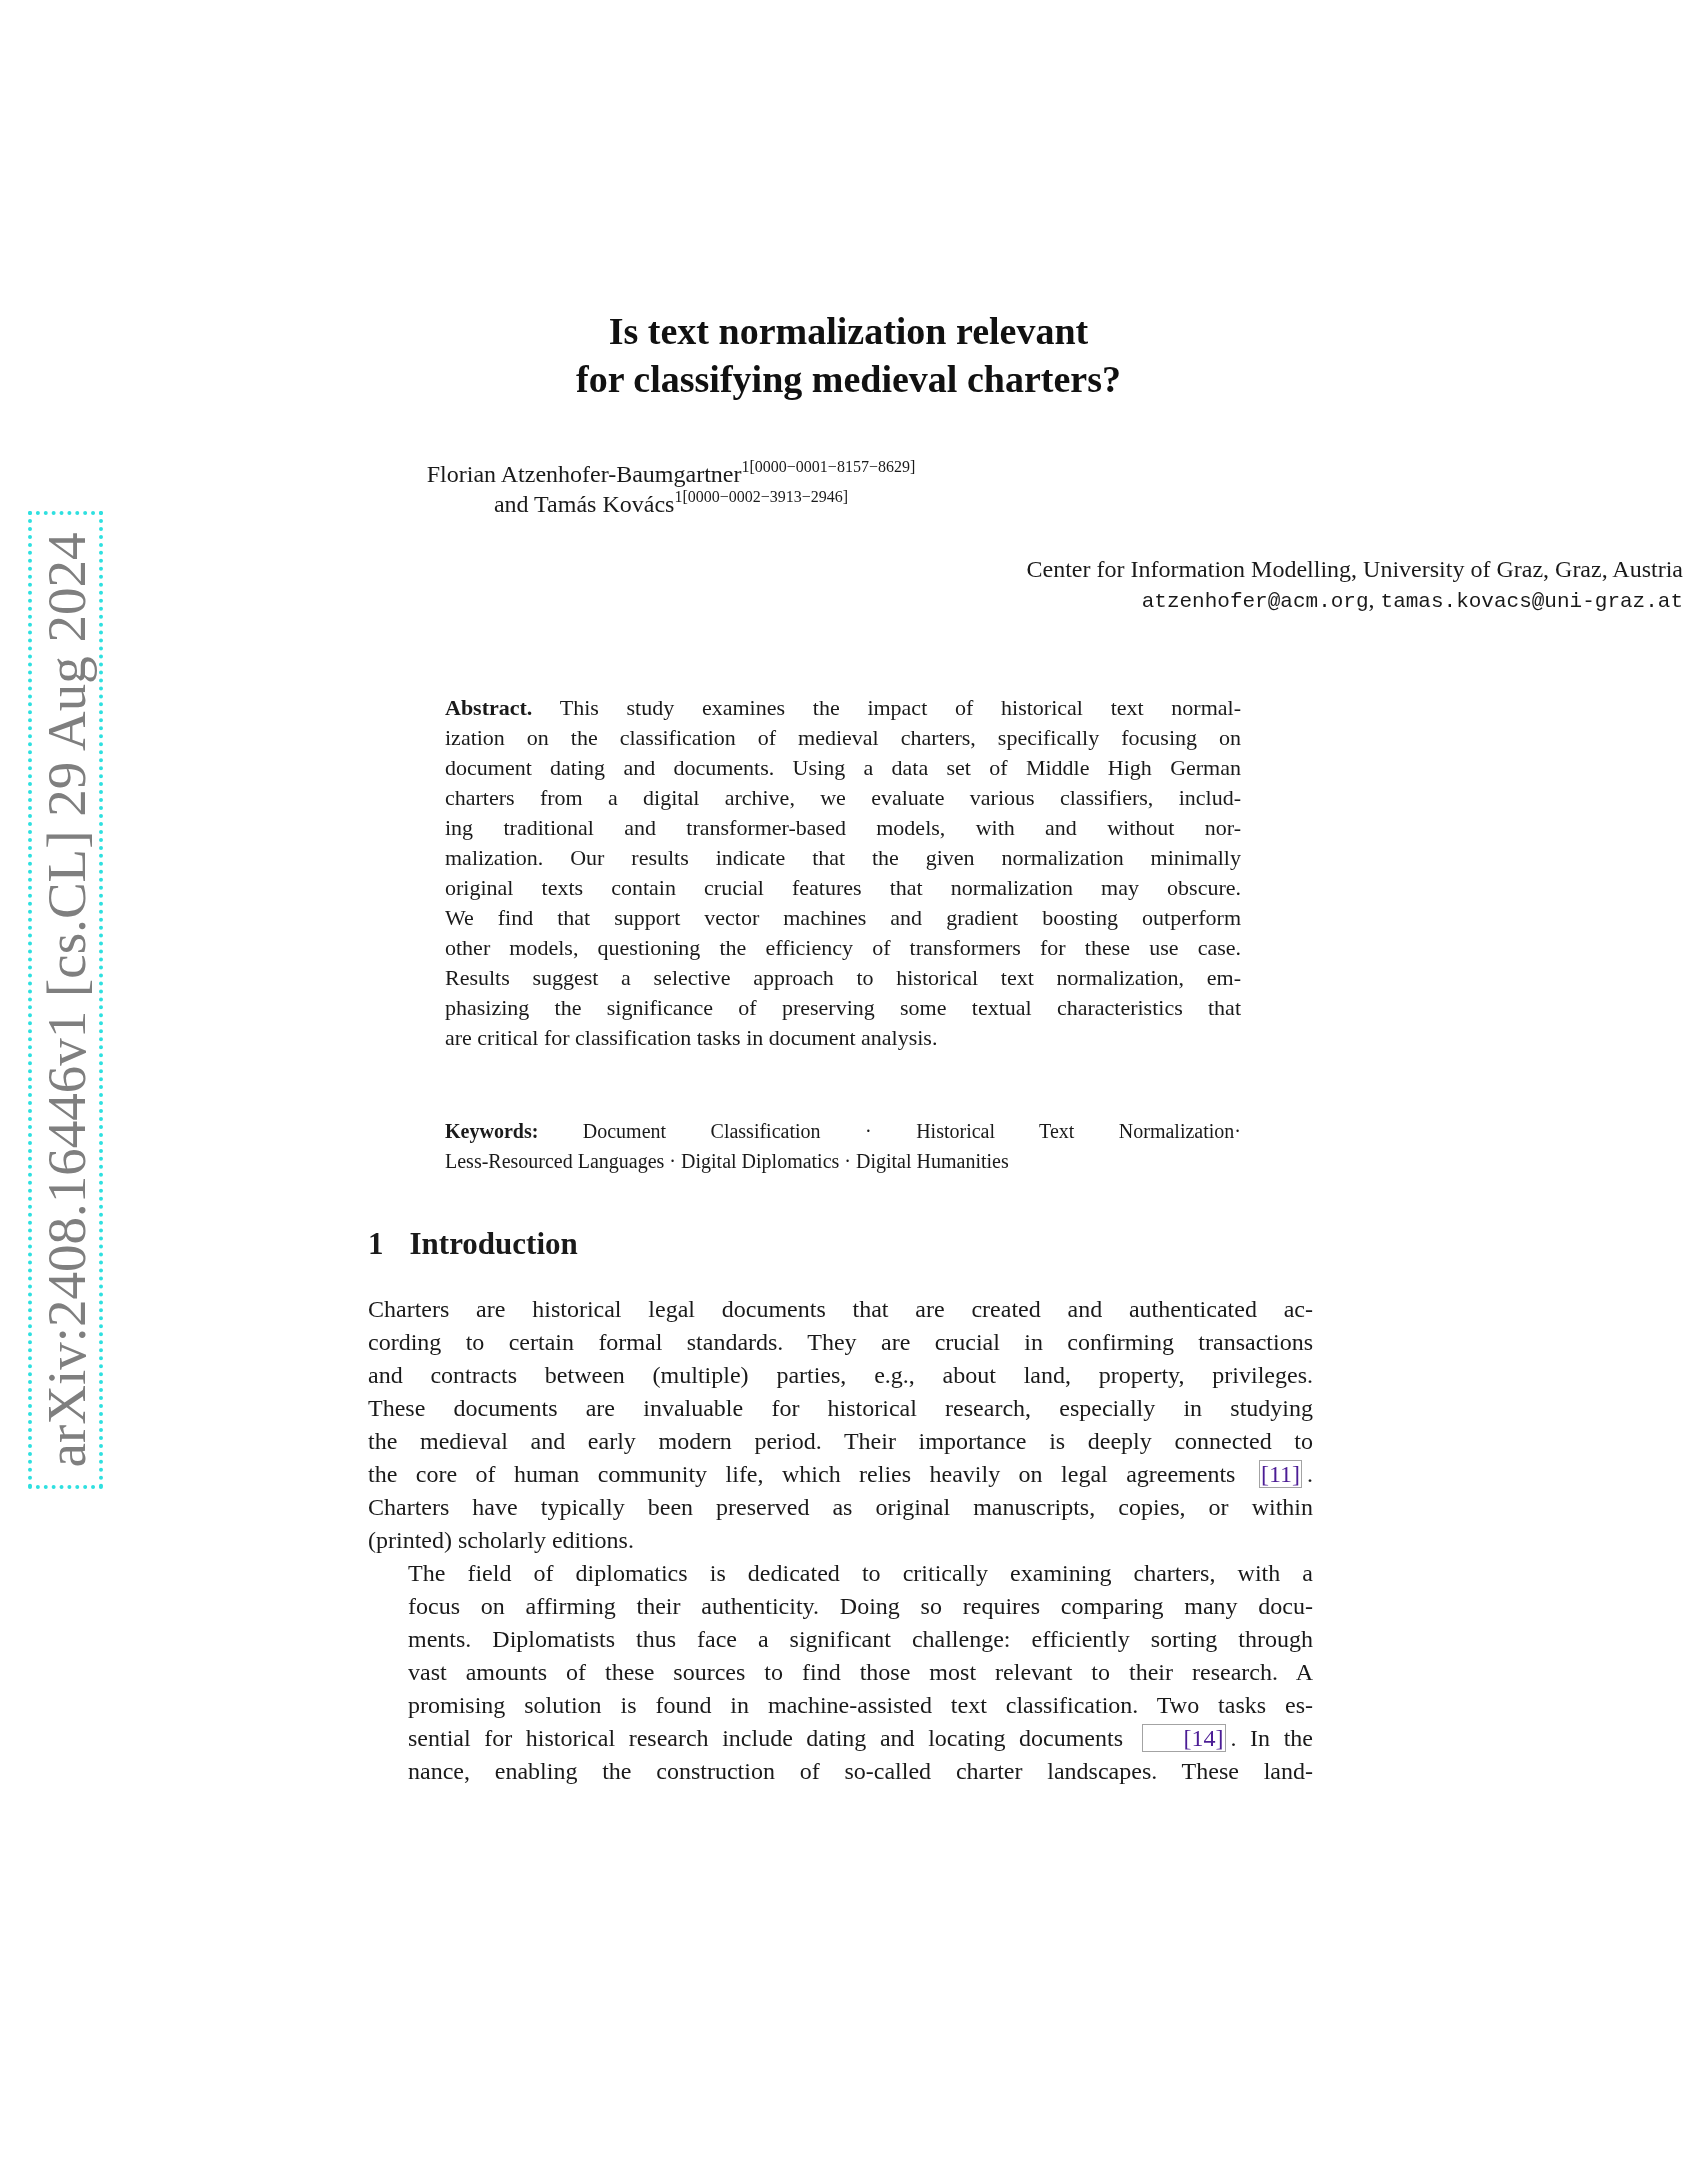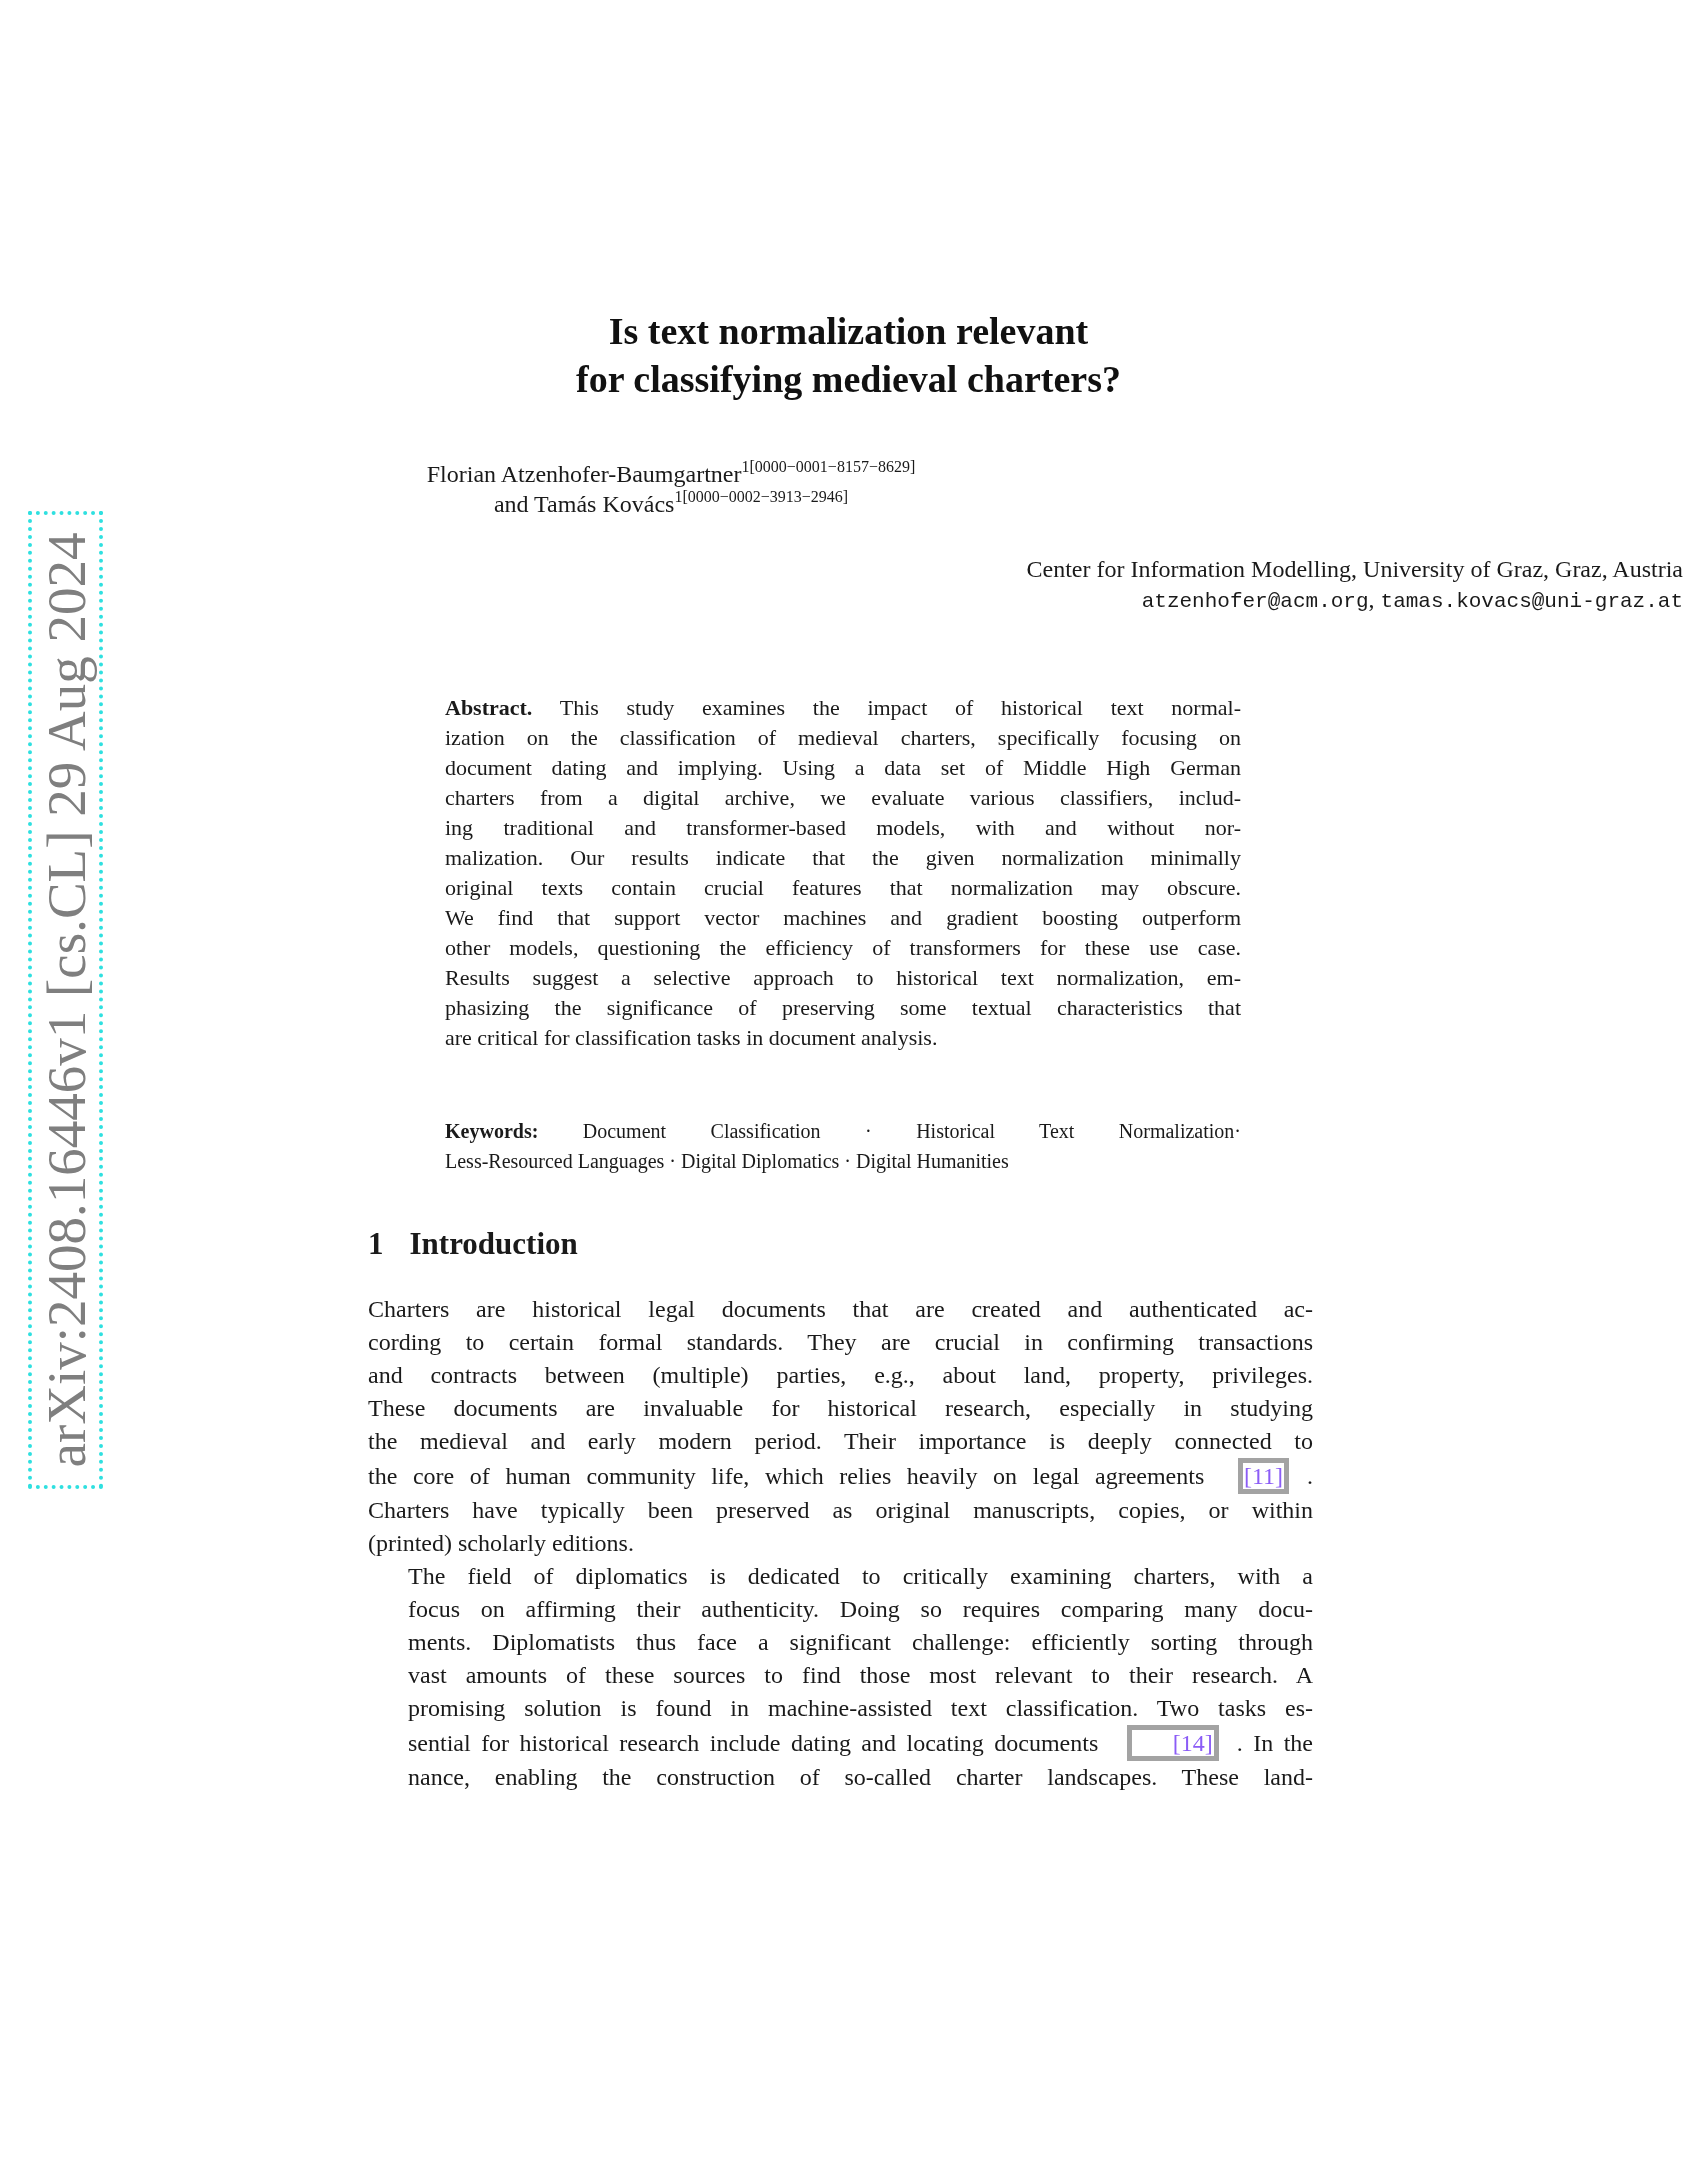--- a/index.html
+++ b/index.html
@@ -124,25 +124,25 @@
       text-align: justify;
     }
     .intro p {
       margin: 0;
     }
     .intro p + p {
       text-indent: 40px;
     }
     .cite {
       display: inline-block;
-      border: 5px solid #a3a3a3;
+      border: 1px solid #a3a3a3;
       line-height: 26px;
       padding: 0 1px;
-      margin: 0 18px;
-      color: #8b5cf6;
+      margin: 0 5px;
+      color: #4c1d95;
       cursor: pointer;
     }
     .line {
       display: block;
       text-align: justify;
       text-align-last: justify;
     }
     .line.last {
       text-align-last: left;
     }
@@ -171,21 +171,21 @@
 <div class="affiliation">
   <div>Center for Information Modelling, University of Graz, Graz, Austria</div>
   <div>
     <span class="emails">atzenhofer@acm.org</span><span>, </span><span class="emails">tamas.kovacs@uni-graz.at</span>
   </div>
 </div>
 
 <div class="abstract">
   <span class="line"><span class="label">Abstract.</span><span> This study examines the impact of historical text normal-</span></span>
   <span class="line">ization on the classification of medieval charters, specifically focusing on</span>
-  <span class="line">document dating and implying. Using a data set of Middle High German</span>
+  <span class="line">document dating and documents. Using a data set of Middle High German</span>
   <span class="line">charters from a digital archive, we evaluate various classifiers, includ-</span>
   <span class="line">ing traditional and transformer-based models, with and without nor-</span>
   <span class="line">malization. Our results indicate that the given normalization minimally</span>
   <span class="line">original texts contain crucial features that normalization may obscure.</span>
   <span class="line">We find that support vector machines and gradient boosting outperform</span>
   <span class="line">other models, questioning the efficiency of transformers for these use case.</span>
   <span class="line">Results suggest a selective approach to historical text normalization, em-</span>
   <span class="line">phasizing the significance of preserving some textual characteristics that</span>
   <span class="line last">are critical for classification tasks in document analysis.</span>
 </div>

